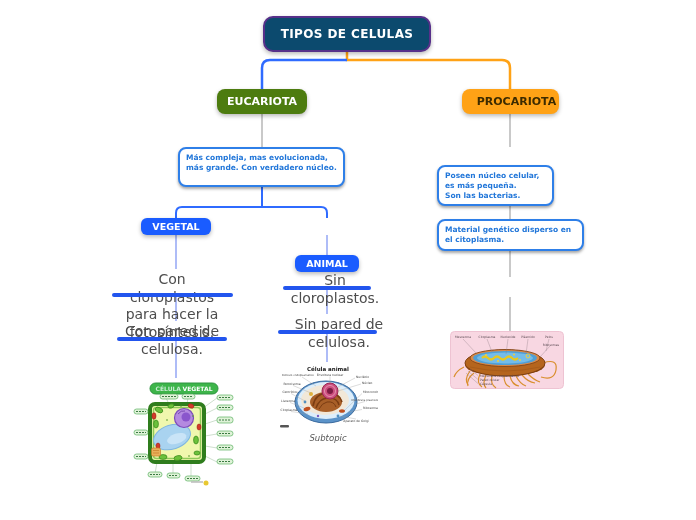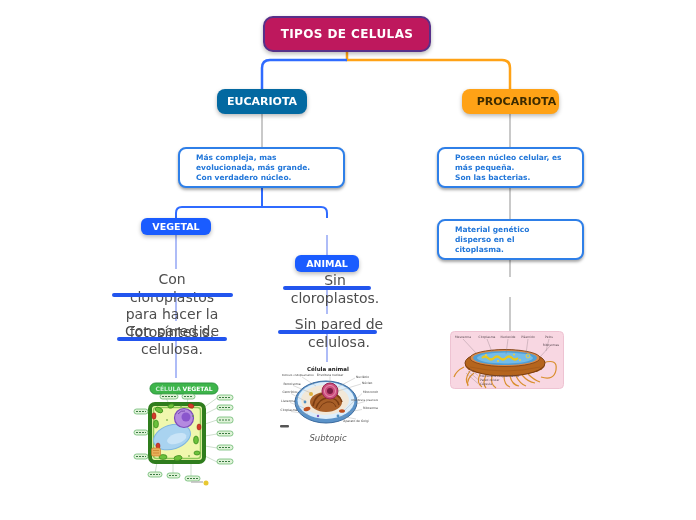--- a/index.html
+++ b/index.html
@@ -2,26 +2,26 @@
 <html><head>
 <meta charset="utf-8">
 <style>
   html,body{margin:0;padding:0;background:#ffffff;}
   body{font-family:"DejaVu Sans","Liberation Sans",sans-serif;}
   #canvas{position:relative;width:696px;height:520px;background:#ffffff;overflow:hidden;}
   #wires{position:absolute;left:0;top:0;pointer-events:none;}
   .abs{position:absolute;box-sizing:border-box;}
   .node{display:flex;align-items:center;justify-content:center;text-align:center;
         border-radius:8px;font-weight:bold;box-shadow:0 2px 4px rgba(0,0,0,.28);cursor:default;}
-  .node-root{background:#be185d;border:2px solid #57308a;color:#ffffff;font-size:12px;letter-spacing:.4px;border-radius:10px;}
-  .node-blue{background:#0369a1;color:#ffffff;font-size:11px;}
+  .node-root{background:#0c4a6e;border:2px solid #57308a;color:#ffffff;font-size:12px;letter-spacing:.4px;border-radius:10px;}
+  .node-blue{background:#4d7c0f;color:#ffffff;font-size:11px;}
   .node-orange{background:#ffa216;color:#3d2b00;font-size:11px;}
   .node-sub{background:#1a5cff;color:#ffffff;font-size:9.5px;border-radius:6px;}
   .note{background:#ffffff;border:2px solid #2e7fe8;border-radius:8px;color:#2176d9;
-        font-weight:bold;font-size:7.5px;line-height:1.3;padding:4px 16px;
+        font-weight:bold;font-size:7.5px;line-height:1.3;padding:4px 6px;
         box-shadow:0 2px 3px rgba(0,0,0,.35);white-space:pre-line;}
   .topic{font-size:14px;color:#4d4d4d;text-align:center;line-height:1.25;}
   .tline{height:4px;border-radius:2px;background:#2255ee;}
   .subtopic{font-size:8.5px;color:#555;text-align:center;font-style:italic;}
   svg text{font-family:"DejaVu Sans","Liberation Sans",sans-serif;}
 </style>
 </head>
 <body>
 
 <div id="canvas">
@@ -75,21 +75,21 @@
 
   <div class="abs topic" style="left:117px;top:323px;width:110px;">Con pared de celulosa.</div>
   <div class="abs tline" style="left:117px;top:337px;width:110px;"></div>
 
   <div class="abs topic" style="left:280px;top:272px;width:110px;">Sin cloroplastos.</div>
   <div class="abs tline" style="left:283px;top:286px;width:88px;"></div>
 
   <div class="abs topic" style="left:284px;top:316px;width:110px;">Sin pared de celulosa.</div>
   <div class="abs tline" style="left:278px;top:330px;width:99px;"></div>
 
-  <div class="abs note" style="left:437px;top:147px;width:147px;min-height:40px;">Poseen núcleo celular, es más pequeña.
+  <div class="abs note" style="left:437px;top:165px;width:117px;min-height:40px;">Poseen núcleo celular, es más pequeña.
 Son las bacterias.</div>
   <div class="abs note" style="left:437px;top:219px;width:147px;min-height:28px;">Material genético disperso en el citoplasma.</div>
 
   <div class="abs" style="left:133px;top:378px;width:102px;height:110px;">
     <svg width="102" height="110" viewBox="0 0 102 110">
       <rect x="17" y="5" width="68" height="11" rx="5.5" fill="#3db54a" stroke="#2e9440"></rect>
       <text x="51" y="13" text-anchor="middle" font-size="6" font-weight="bold"><tspan fill="#c8ecd3">CÉLULA</tspan><tspan dx="2" fill="#ffffff">VEGETAL</tspan></text>
 
       <g stroke="#9bbf9b" stroke-width="0.5">
         <path d="M15,33 L22,36"></path>

